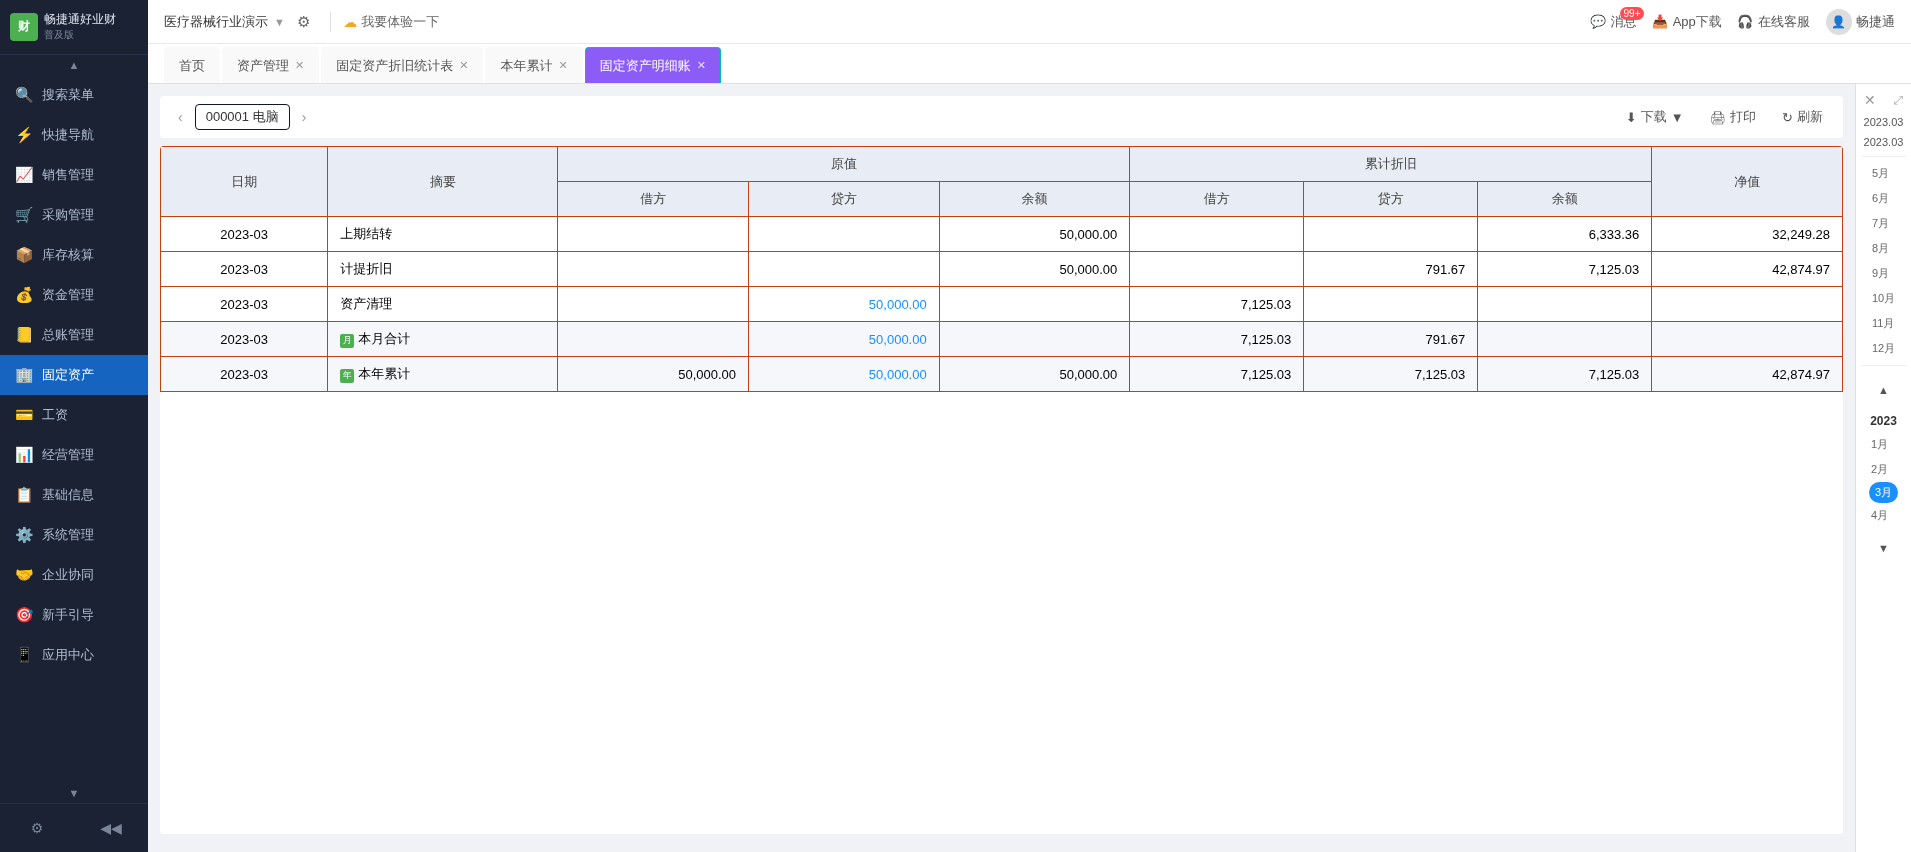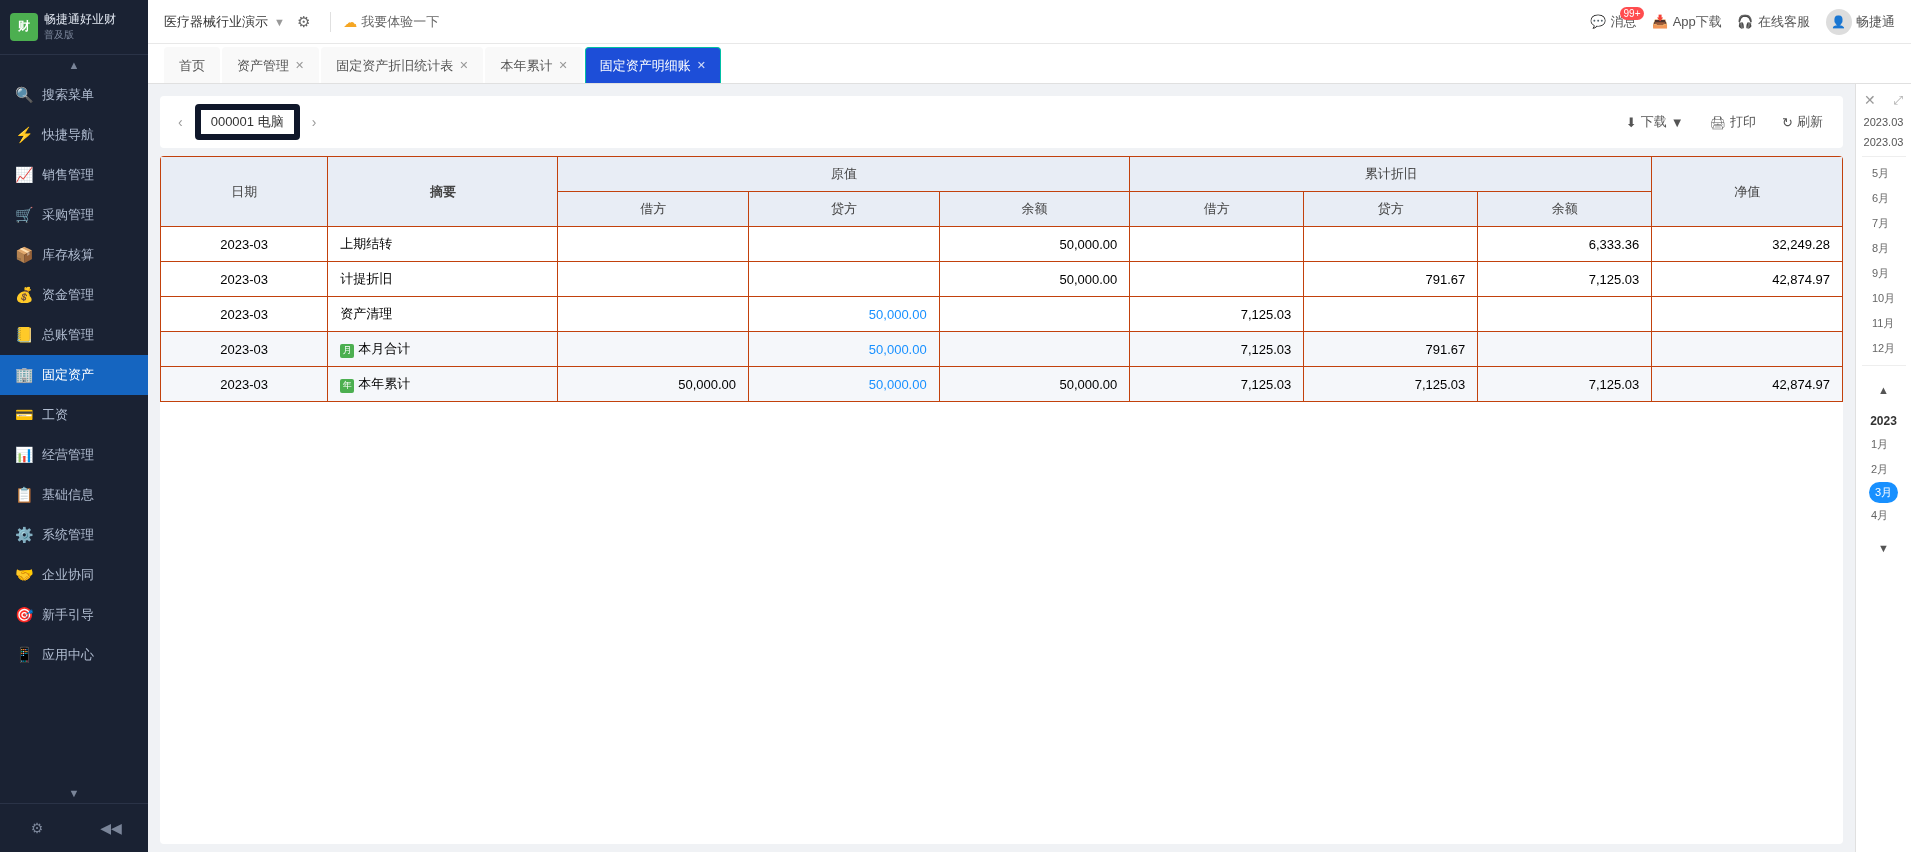--- a/index.html
+++ b/index.html
@@ -33,33 +33,33 @@
     .topbar-experience { display: flex; align-items: center; gap: 4px; color: #666; font-size: 13px; cursor: pointer; }
     .topbar-experience-icon { color: #f5a623; font-size: 14px; }
     .topbar-right { margin-left: auto; display: flex; align-items: center; gap: 16px; }
     .topbar-right-item { display: flex; align-items: center; gap: 4px; color: #555; font-size: 13px; cursor: pointer; position: relative; }
     .badge { background: #ff4d4f; color: #fff; font-size: 10px; border-radius: 10px; padding: 1px 4px; min-width: 18px; text-align: center; position: absolute; top: -6px; right: -8px; }
     .topbar-avatar { width: 26px; height: 26px; background: #ddd; border-radius: 50%; display: flex; align-items: center; justify-content: center; font-size: 12px; color: #666; }
 
     
     .tabbar { background: #fff; border-bottom: 1px solid #e0e0e0; display: flex; align-items: flex-end; padding: 0 16px; gap: 2px; height: 40px; flex-shrink: 0; }
     .tab { display: flex; align-items: center; gap: 6px; padding: 8px 14px; border: 1px solid transparent; border-bottom: none; border-radius: 4px 4px 0 0; font-size: 13px; color: #555; cursor: pointer; height: 36px; background: #f9f9f9; }
-    .tab.active { background: #1d4ed8; color: #fff; border-color: #00bfa5; }
+    .tab.active { background: #8b5cf6; color: #fff; border-color: #00bfa5; }
     .tab-close { font-size: 11px; color: #999; cursor: pointer; line-height: 1; }
     .tab.active .tab-close { color: rgba(255,255,255,0.8); }
 
     
     .content { flex: 1; display: flex; overflow: hidden; background: #f0f2f5; }
     .content-main { flex: 1; overflow: hidden; padding: 12px; }
 
     
     .toolbar { background: #fff; padding: 8px 12px; display: flex; align-items: center; gap: 12px; margin-bottom: 8px; border-radius: 4px; }
     .toolbar-nav { display: flex; align-items: center; gap: 6px; }
     .toolbar-nav-btn { color: #999; cursor: pointer; font-size: 14px; padding: 2px 6px; }
-    .toolbar-tag { border: 6px solid #0f172a; border-radius: 4px; padding: 3px 10px; font-size: 13px; color: #333; background: #fff; }
+    .toolbar-tag { border: 1px solid #0f172a; border-radius: 4px; padding: 3px 10px; font-size: 13px; color: #333; background: #fff; }
     .toolbar-right { margin-left: auto; display: flex; align-items: center; gap: 10px; }
     .toolbar-btn { display: flex; align-items: center; gap: 4px; color: #555; cursor: pointer; font-size: 13px; padding: 4px 8px; border-radius: 3px; }
 
     
     .table-container { background: #fff; border-radius: 4px; overflow: auto; height: calc(100% - 56px); }
     .data-table { width: 100%; border-collapse: collapse; font-size: 13px; }
     .data-table th, .data-table td { border: 1px solid #c2410c; padding: 8px 12px; text-align: right; white-space: nowrap; }
     .data-table th { background: #e8edf5; color: #444; font-weight: 500; text-align: center; }
     .data-table td:first-child, .data-table td:nth-child(2) { text-align: center; }
     .data-table td:nth-child(2) { text-align: left; }
@@ -249,21 +249,21 @@
             <span>刷新</span>
           </div>
         </div>
       </div>
 
       <div class="table-container">
         <table class="data-table">
           <thead>
             <tr>
               <th rowspan="2" style="vertical-align:middle;">日期</th>
-              <th rowspan="2" style="vertical-align:middle;min-width:100px;font-weight:bold;">摘要</th>
+              <th rowspan="2" style="vertical-align:middle;min-width:100px;">摘要</th>
               <th colspan="3" class="th-group">原值</th>
               <th colspan="3" class="th-group">累计折旧</th>
               <th rowspan="2" style="vertical-align:middle;">净值</th>
             </tr>
             <tr>
               <th>借方</th>
               <th>贷方</th>
               <th>余额</th>
               <th>借方</th>
               <th>贷方</th>

